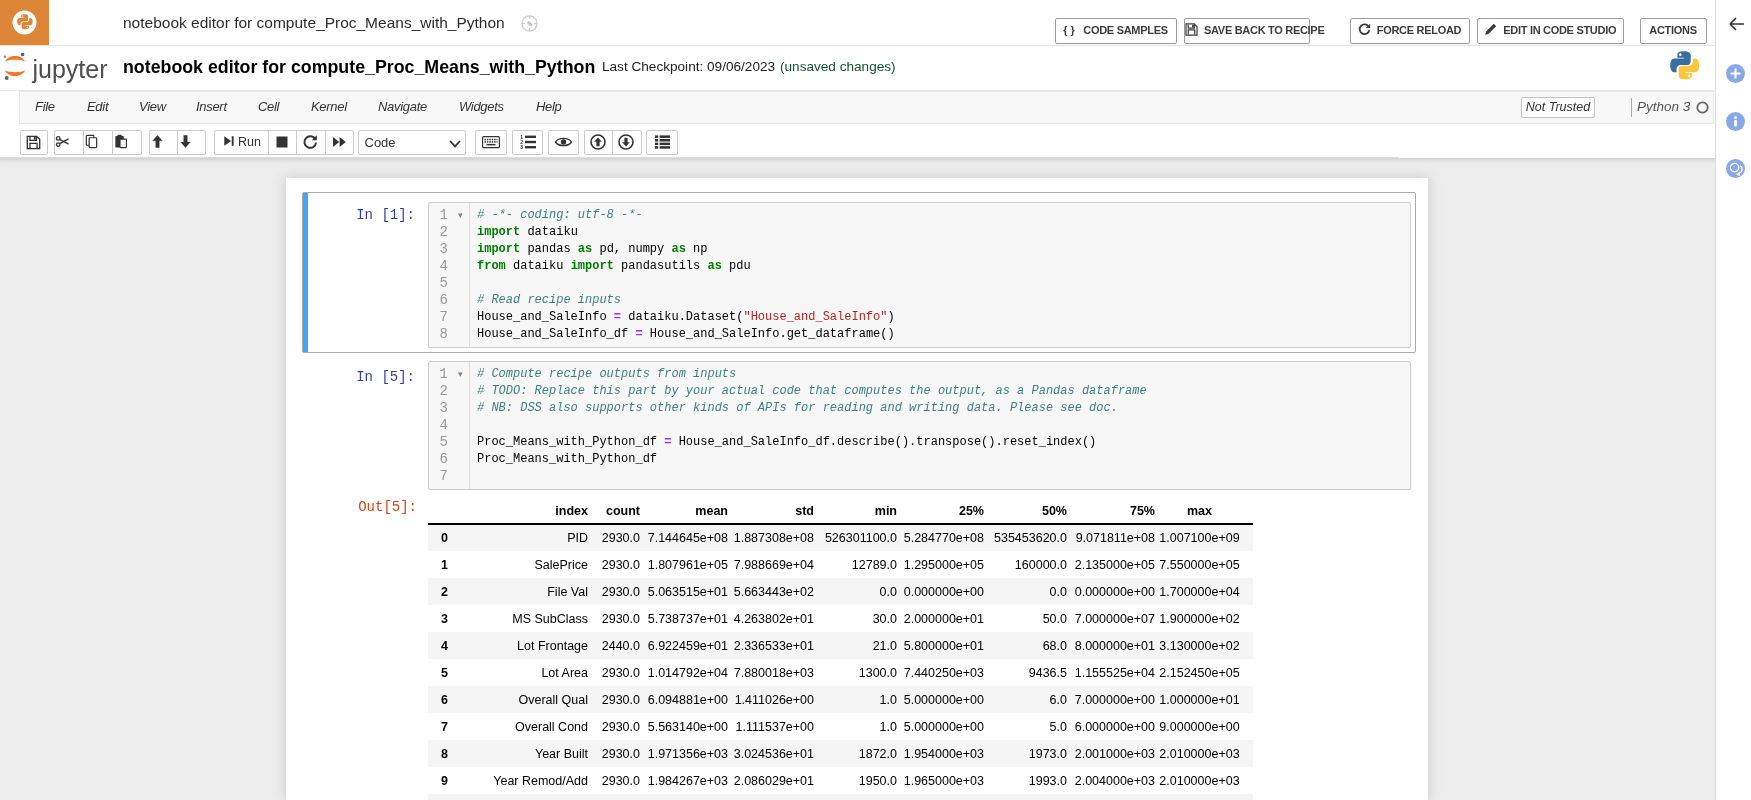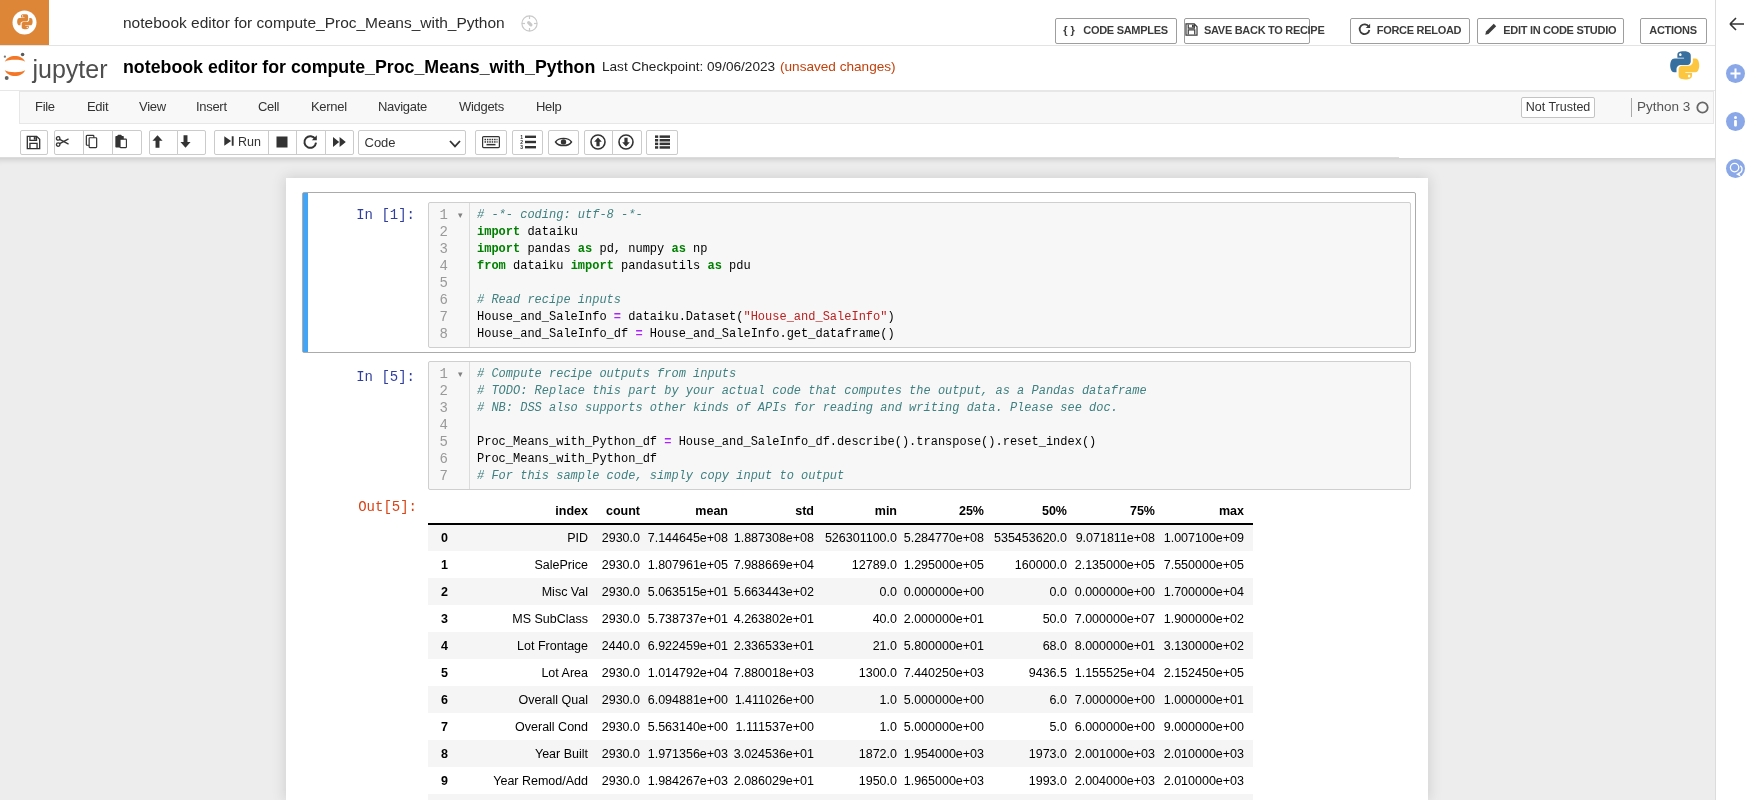--- a/index.html
+++ b/index.html
@@ -17,25 +17,25 @@
   background:#fff; color:#3c3c3c; font-weight:bold; font-size:11px; letter-spacing:-0.3px;
   line-height:23px; text-align:center; white-space:nowrap;margin-top:8px; }
 .hbtn svg { vertical-align:-2px; margin-right:6px; }
 
 
 #jheader { position:absolute; left:0; top:46px; width:1716px; height:45px; background:#fff;
   border-bottom:1px solid #e7e7e7; }
 #jlogo { position:absolute; left:0px; top:2px; }
 #jtitle { position:absolute; left:123px; top:11px; font-size:17.8px; font-weight:bold; color:#000; }
 #checkpoint { position:absolute; left:602px; top:12.5px; font-size:13.6px; color:#222; }
-#unsaved { position:absolute; left:780px; top:12.5px; font-size:13.6px; color:#c2410c; }
+#unsaved { position:absolute; left:780px; top:12.5px; font-size:13.6px; color:#14532d; }
 #pylogo { position:absolute; left:1668px; top:5px; }
 
 
-#menurow { position:absolute; left:0; top:91px; width:1716px; height:50px; background:#fff; }
+#menurow { position:absolute; left:0; top:91px; width:1716px; height:50px; background:#fff;font-style:italic; }
 #menubar { position:absolute; left:19px; top:0px; width:1695px; height:33px; background:#f8f8f8;
   border:1px solid #e7e7e7; }
 .menuitem { position:absolute; top:7.5px; font-size:13px; letter-spacing:-0.3px; color:#333; }
 #nottrusted { position:absolute; left:1521px; top:6px; width:74px; height:21px; border:1px solid #c3c3c3;
   border-radius:2px; background:#fff; color:#333; font-size:12.5px; line-height:19px; text-align:center; }
 #kerneldiv { position:absolute; left:1631px; top:7px; height:19px; border-left:1px solid #aaa; }
 #kernelname { position:absolute; left:1637px; top:8px; font-size:13.5px; color:#555; }
 #kernelind { position:absolute; left:1695px; top:7px; }
 
 
@@ -81,21 +81,21 @@
 
 
 #outtable { position:absolute; left:142px; top:320px; border-collapse:collapse;
   font-size:12.5px; color:#000; }
 #outtable th, #outtable td { text-align:right; padding:0; height:27px; font-weight:normal; }
 #outtable tbody tr { height:27px; }
 #outtable thead th { font-weight:bold; height:26px; }
 #outtable thead tr { border-bottom:2px solid #000; }
 #outtable tbody tr.odd { background:#f5f5f5; }
 #outtable .ridx { font-weight:bold; }
-#outtable td:last-child, #outtable th:last-child { padding-right:9px; }
+#outtable td:last-child, #outtable th:last-child { padding-right:9px;text-align:center; }
 
 
 #sidebar { position:absolute; left:1715px; top:0; width:36px; height:800px; background:#fff;
   border-left:1px solid #dcdcdc; }
 .bluecirc { position:absolute; left:10px; width:19px; height:19px; border-radius:50%;
   background:#8aa8e8; }
 .bluecirc svg { display:block; }
 </style>
 </head>
 <body>
@@ -344,21 +344,21 @@
         <div class="lnum" style="top:72px;">5</div>
         <div class="lnum" style="top:89px;">6</div>
         <div class="lnum" style="top:106px;">7</div>
         <div class="foldarrow" style="left:29px; top:7px;">▾</div>
         <div class="codelines"><span class="cmt"># Compute recipe outputs from inputs</span>
 <span class="cmt"># TODO: Replace this part by your actual code that computes the output, as a Pandas dataframe</span>
 <span class="cmt"># NB: DSS also supports other kinds of APIs for reading and writing data. Please see doc.</span>
 
 Proc_Means_with_Python_df <span class="op">=</span> House_and_SaleInfo_df.describe().transpose().reset_index()
 Proc_Means_with_Python_df
-<span class="cmt"># For this sample code, simply copy input to output</span></div>
+</div>
       </div>
 
       <div class="prompt outprompt" style="top:321px; left:8px;">Out[5]:</div>
       <table id="outtable">
         <colgroup>
           <col style="width:20px;">
             <col style="width:140px;">
             <col style="width:52px;">
             <col style="width:88px;">
             <col style="width:86px;">
@@ -402,37 +402,37 @@
               <td>1.807961e+05</td>
               <td>7.988669e+04</td>
               <td>12789.0</td>
               <td>1.295000e+05</td>
               <td>160000.0</td>
               <td>2.135000e+05</td>
               <td>7.550000e+05</td>
             </tr>
           <tr class="odd">
               <td class="ridx">2</td>
-              <td>Misc Val</td>
+              <td>File Val</td>
               <td>2930.0</td>
               <td>5.063515e+01</td>
               <td>5.663443e+02</td>
               <td>0.0</td>
               <td>0.000000e+00</td>
               <td>0.0</td>
               <td>0.000000e+00</td>
               <td>1.700000e+04</td>
             </tr>
           <tr>
               <td class="ridx">3</td>
               <td>MS SubClass</td>
               <td>2930.0</td>
               <td>5.738737e+01</td>
               <td>4.263802e+01</td>
-              <td>40.0</td>
+              <td>30.0</td>
               <td>2.000000e+01</td>
               <td>50.0</td>
               <td>7.000000e+07</td>
               <td>1.900000e+02</td>
             </tr>
           <tr class="odd">
               <td class="ridx">4</td>
               <td>Lot Frontage</td>
               <td>2440.0</td>
               <td>6.922459e+01</td>

